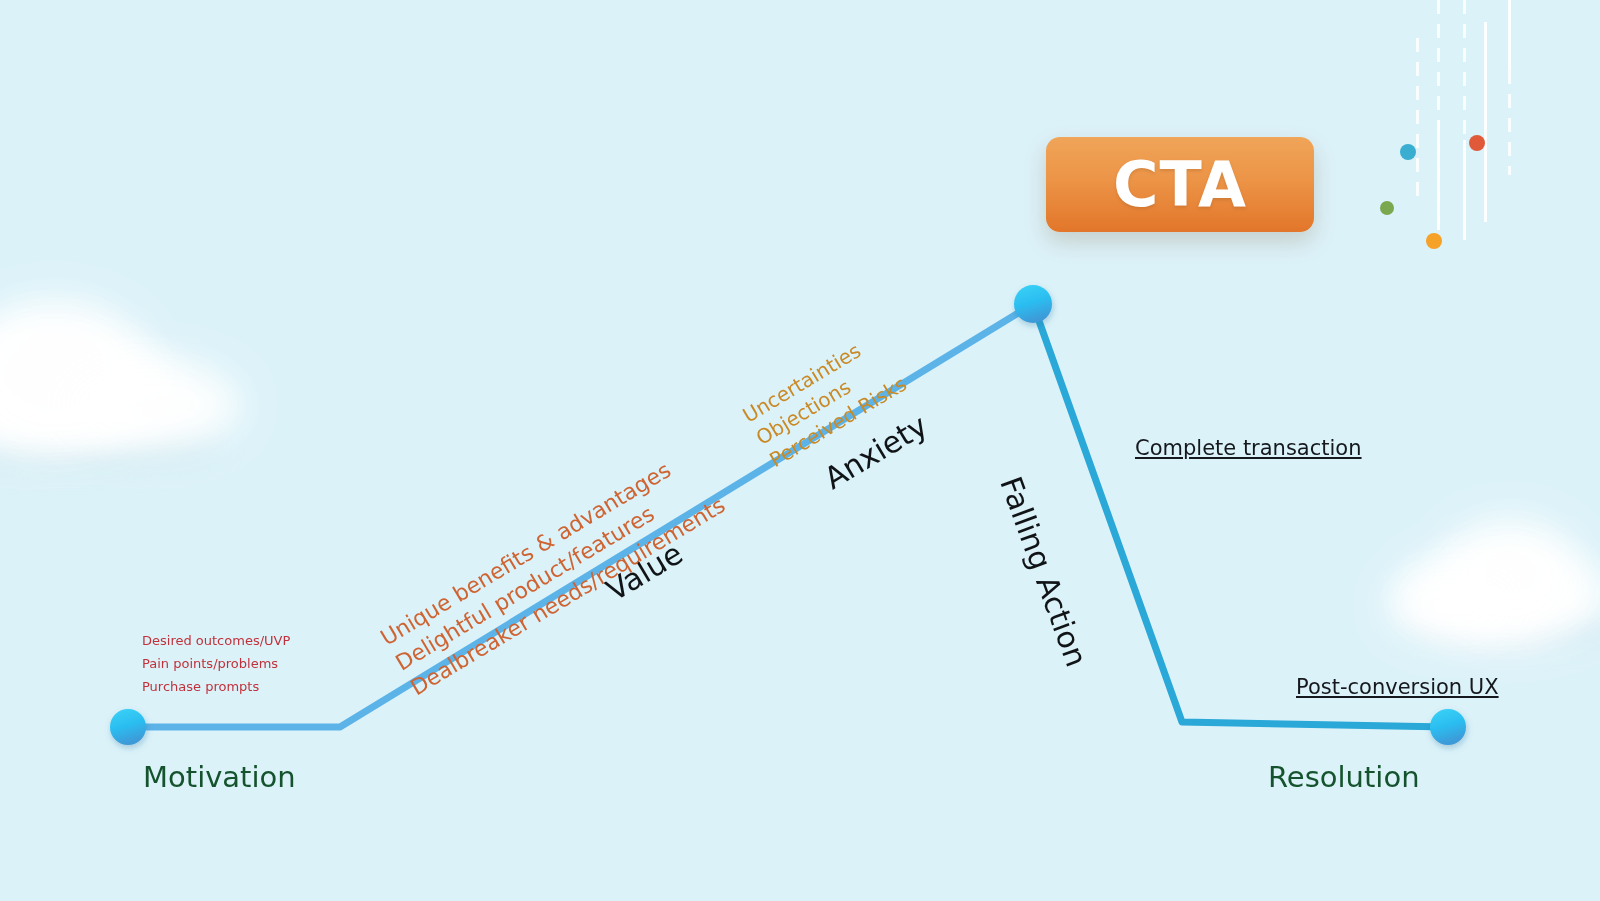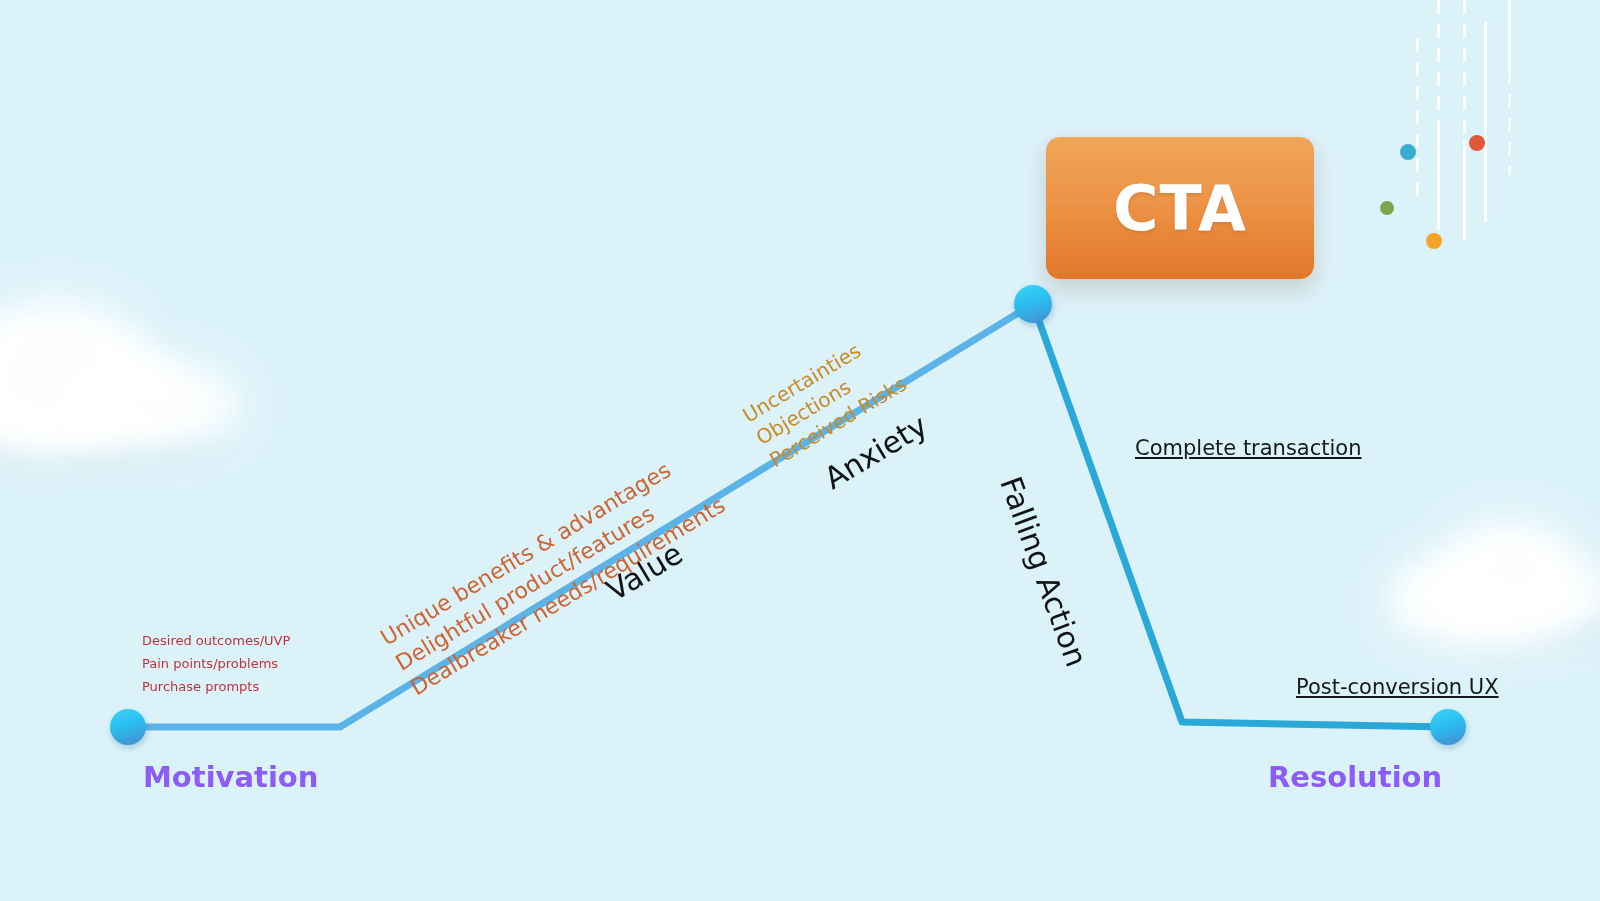--- a/index.html
+++ b/index.html
@@ -76,21 +76,21 @@
     letter-spacing: -0.5px;
     font-family: "DejaVu Sans", sans-serif;
   }
 
   
   .cta-button {
     position: absolute;
     left: 1046px;
     top: 137px;
     width: 268px;
-    height: 142px;
+    height: 95px;
     border-radius: 14px;
     background: linear-gradient(180deg, #f0a558 0%, #ec9447 45%, #e2762a 100%);
     box-shadow: 0 10px 22px rgba(120, 80, 40, .22);
     display: flex;
     align-items: center;
     justify-content: center;
     cursor: pointer;
   }
   .cta-label {
     color: #ffffff;
@@ -109,22 +109,21 @@
   }
 
   
   .lbl {
     position: absolute;
     white-space: nowrap;
     font-family: "DejaVu Sans", sans-serif;
   }
   .stage-name {
     font-size: 29px;
-    color: #8b5cf6;
-    font-weight: bold;
+    color: #14532d;
   }
   .black-rot {
     font-size: 30px;
     color: #111417;
   }
   .red-block {
     font-size: 13px;
     color: #c0313b;
     line-height: 23px;
   }

